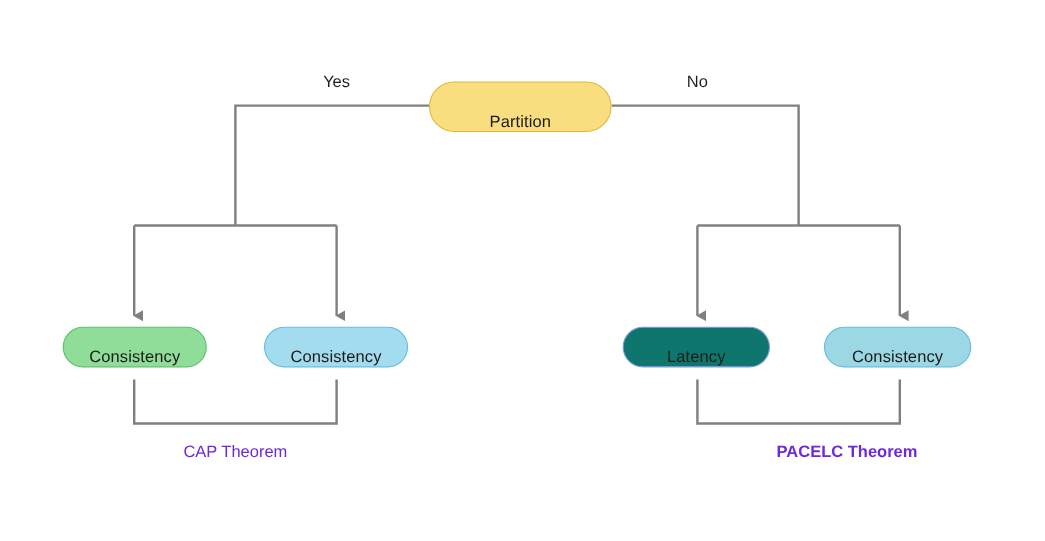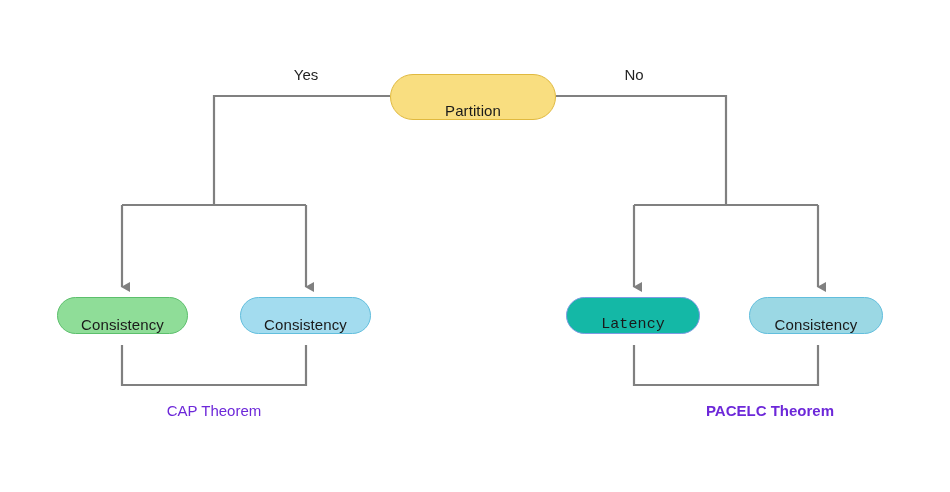--- a/index.html
+++ b/index.html
@@ -95,21 +95,21 @@
   <div class="edge-label" style="left:634px; top:66px;">No</div>
 
   <div class="node" style="left:57px; top:297px; width:131px; height:37px; background:#8FDD98; border-color:#5CBF6C;">
     <span>Consistency</span>
   </div>
 
   <div class="node" style="left:240px; top:297px; width:131px; height:37px; background:#A3DCEF; border-color:#62BEDD;">
     <span>Consistency</span>
   </div>
 
-  <div class="node" style="left:566px; top:297px; width:134px; height:37px; background:#14b8a6; border-color:#7D9BE3;font-family:Liberation Mono, monospace;">
+  <div class="node" style="left:566px; top:297px; width:134px; height:37px; background:#0f766e; border-color:#7D9BE3;">
     <span>Latency</span>
   </div>
 
   <div class="node" style="left:749px; top:297px; width:134px; height:37px; background:#9BD8E4; border-color:#62BEDD;">
     <span>Consistency</span>
   </div>
 
   <div class="group-label" style="left:214px; top:402px;">CAP Theorem</div>
   <div class="group-label bold" style="left:726px; top:402px;margin-left:44px;">PACELC Theorem</div>
 

